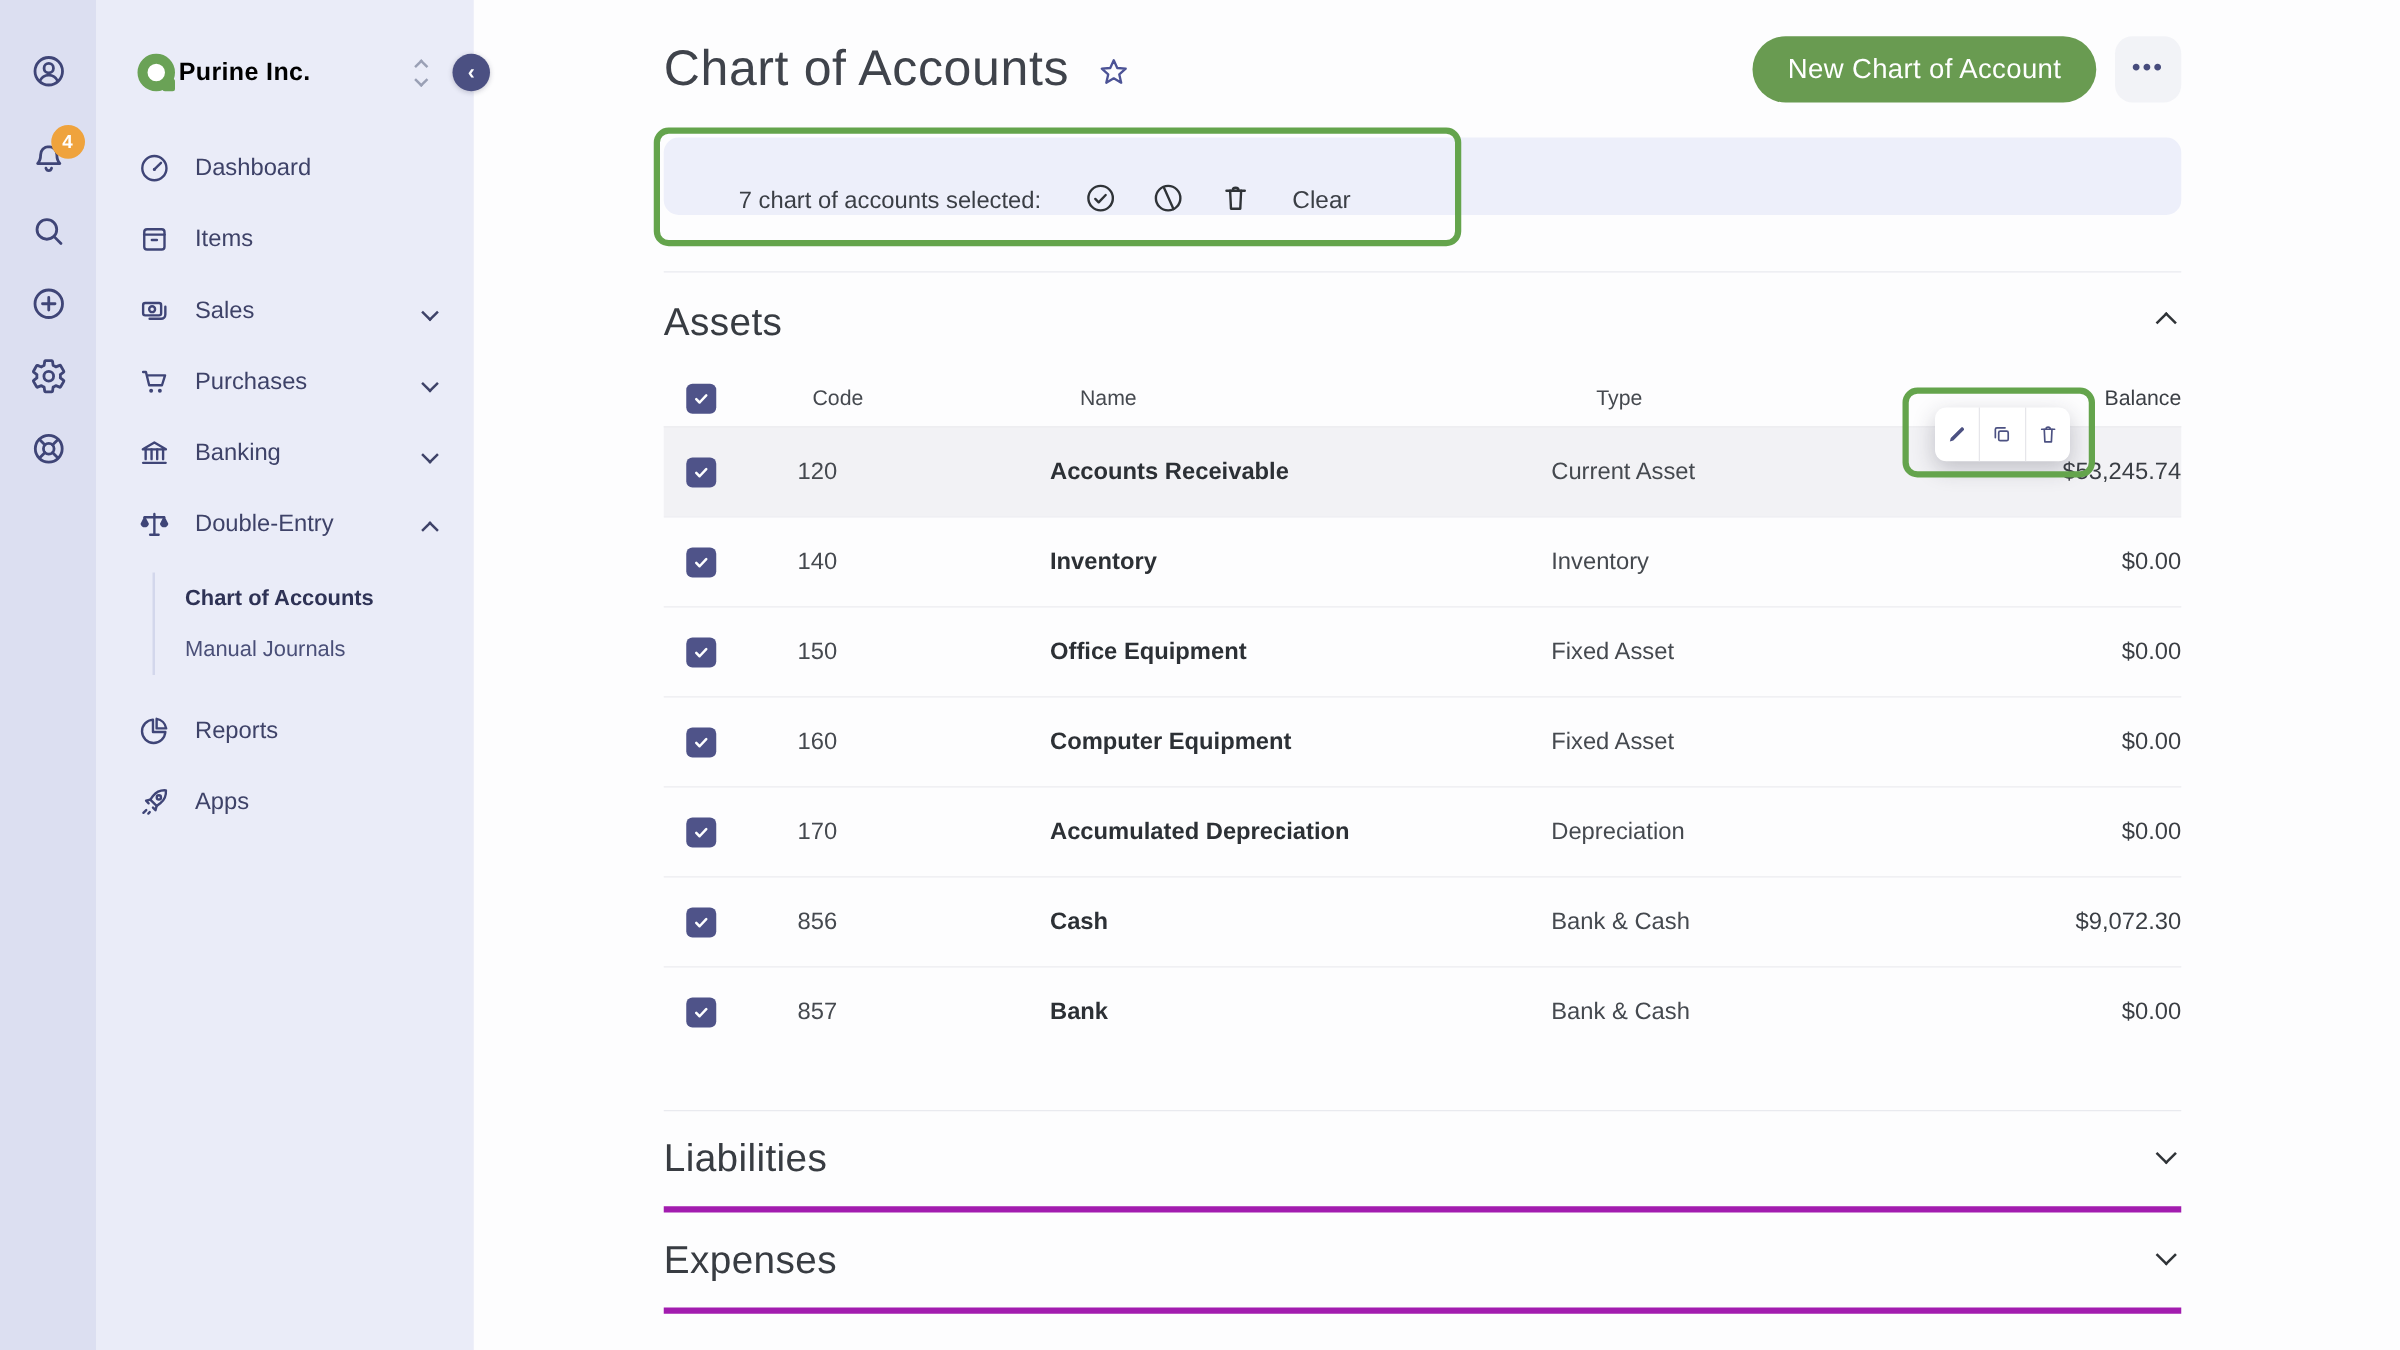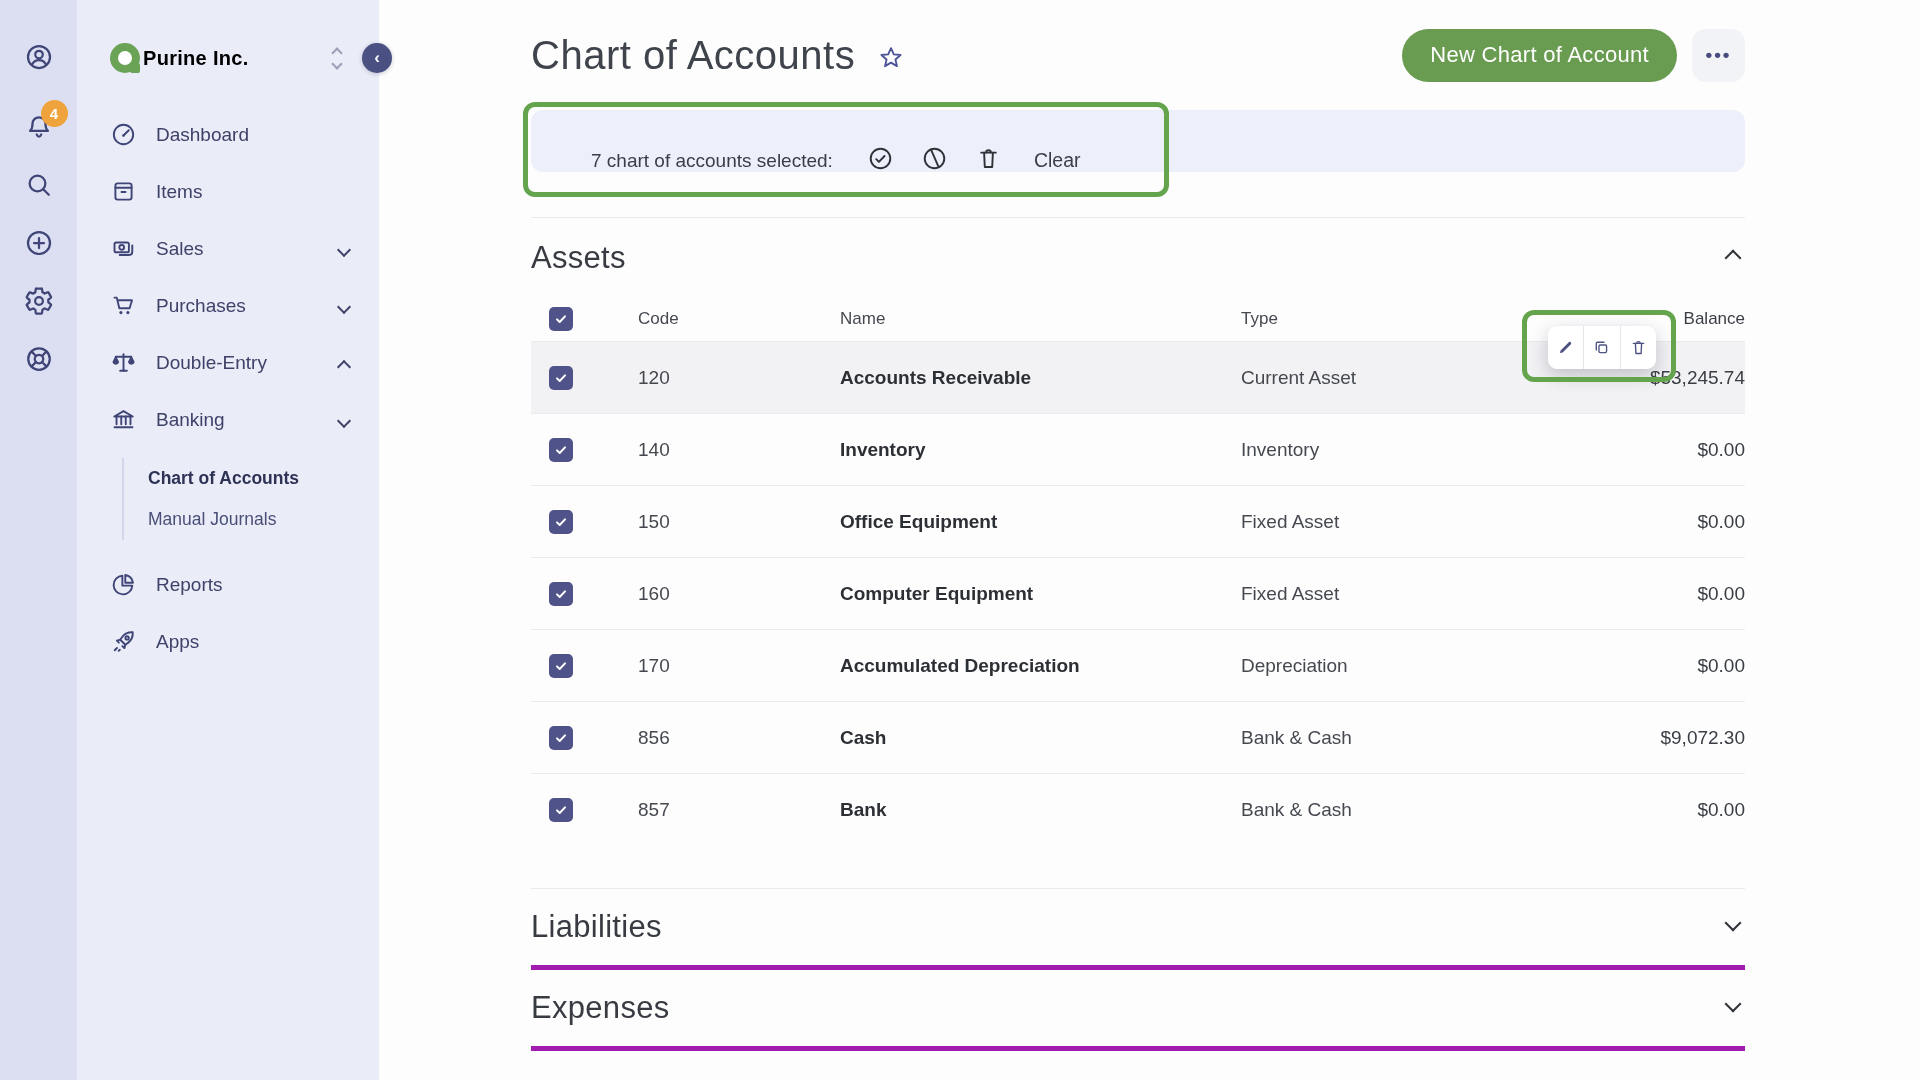--- a/index.html
+++ b/index.html
@@ -71,21 +71,21 @@
 
   .sections { margin-top:45px; border-top:1px solid #e9eaef; }
   .section-head { height:79px; display:flex; align-items:center; cursor:pointer; }
   .section-title { font-size:31px; color:#383c42; font-weight:500; letter-spacing:.3px; }
   .section-head .chev { margin-left:auto; margin-right:6px; width:12px; height:12px;
     border-color:#2f3337; border-width:2.6px; }
   .section-head .chev.down { margin-bottom:8px; }
   .section-collapsed .section-head { border-bottom:5px solid #a21caf; height:81px; }
 
   .grid-row { display:grid; grid-template-columns:90px 202px 401px 360px 1fr; align-items:center; }
-  .thead { height:44px; font-size:17px; color:#3f434b; }
+  .thead { height:44px; font-size:17px; color:#3f434b;gap:12px; }
   .trow { height:72px; font-size:19px; border-top:1px solid #ebebef; cursor:pointer; }
   .trow.hl { background:#f2f2f5; }
   .cell { padding-left:17px; color:#45494f; }
   .cell.name { color:#2c3035; font-weight:600; }
   .cell.bal { text-align:right; padding-left:0; color:#3a3e44; }
   .cb-cell { padding-left:18px; }
   .checkbox { width:24px; height:24px; border-radius:5px; background:#4f5389; display:flex;
     align-items:center; justify-content:center; cursor:pointer; }
   .checkbox svg { width:16px; height:16px; stroke:#fff; stroke-width:3; fill:none;
     stroke-linecap:round; stroke-linejoin:round; }
@@ -187,37 +187,37 @@
     <svg viewBox="0 0 24 24">
         <path d="M4 5h2l2.3 9.4h9.1l2.2-7H7.1"></path>
         <circle cx="9.7" cy="18.3" r="1.4" fill="#3f4577" stroke="none"></circle>
         <circle cx="15.9" cy="18.3" r="1.4" fill="#3f4577" stroke="none"></circle>
       </svg>
     <span class="nav-label">Purchases</span>
     <span class="chev"></span>
   </div>
   <div class="nav-item">
     <svg viewBox="0 0 24 24">
+        <path d="M3.8 9.3h16.4L12 4.5 3.8 9.3z"></path>
+        <path d="M5.8 9.3v7M10 9.3v7M14 9.3v7M18.2 9.3v7"></path>
+        <path d="M4 18.9h16"></path>
+      </svg>
+    <span class="nav-label">Banking</span>
+    <span class="chev"></span>
+  </div>
+  <div class="nav-item">
+    <svg viewBox="0 0 24 24">
         <path d="M12 4.6v14.8"></path>
         <path d="M5 6.9h14"></path>
         <path d="M9 19.4h6"></path>
         <path d="M5.1 7L2.8 11.7a2.45 2.45 0 0 0 4.7 0L5.1 7z" fill="#3f4577" stroke-width="1.2"></path>
         <path d="M18.9 7l-2.3 4.7a2.45 2.45 0 0 0 4.7 0L18.9 7z" fill="#3f4577" stroke-width="1.2"></path>
       </svg>
     <span class="nav-label">Double-Entry</span>
     <span class="chev up"></span>
-  </div>
-  <div class="nav-item">
-    <svg viewBox="0 0 24 24">
-        <path d="M3.8 9.3h16.4L12 4.5 3.8 9.3z"></path>
-        <path d="M5.8 9.3v7M10 9.3v7M14 9.3v7M18.2 9.3v7"></path>
-        <path d="M4 18.9h16"></path>
-      </svg>
-    <span class="nav-label">Banking</span>
-    <span class="chev"></span>
   </div>
 
   <div class="sub-list">
     <div class="sub-item active">Chart of Accounts</div>
     <div class="sub-item">Manual Journals</div>
   </div>
 
   <div class="nav-item">
     <svg viewBox="0 0 24 24">
         <path d="M11 4.2A8.3 8.3 0 1 0 19.8 13H11V4.2z"></path>

